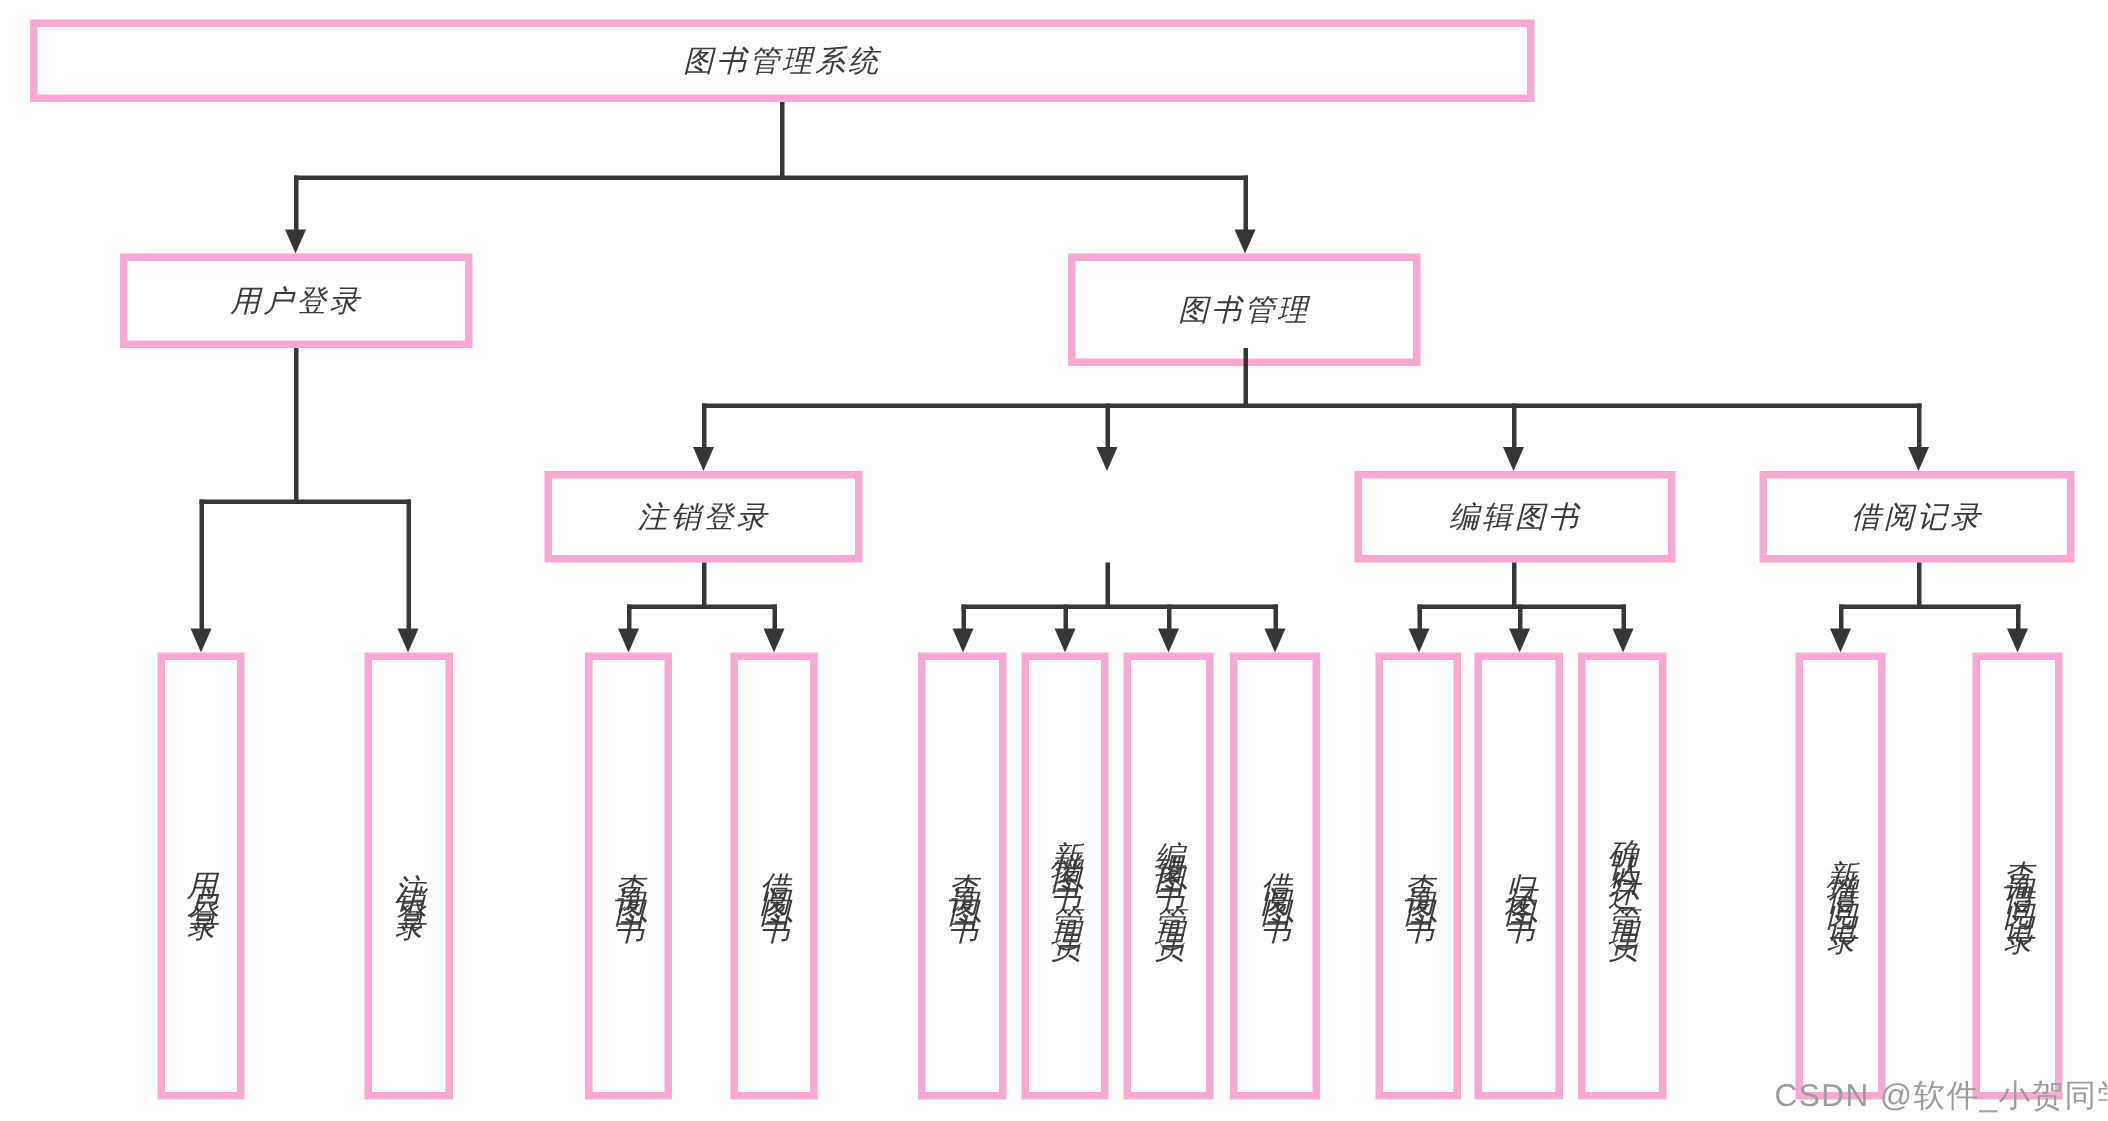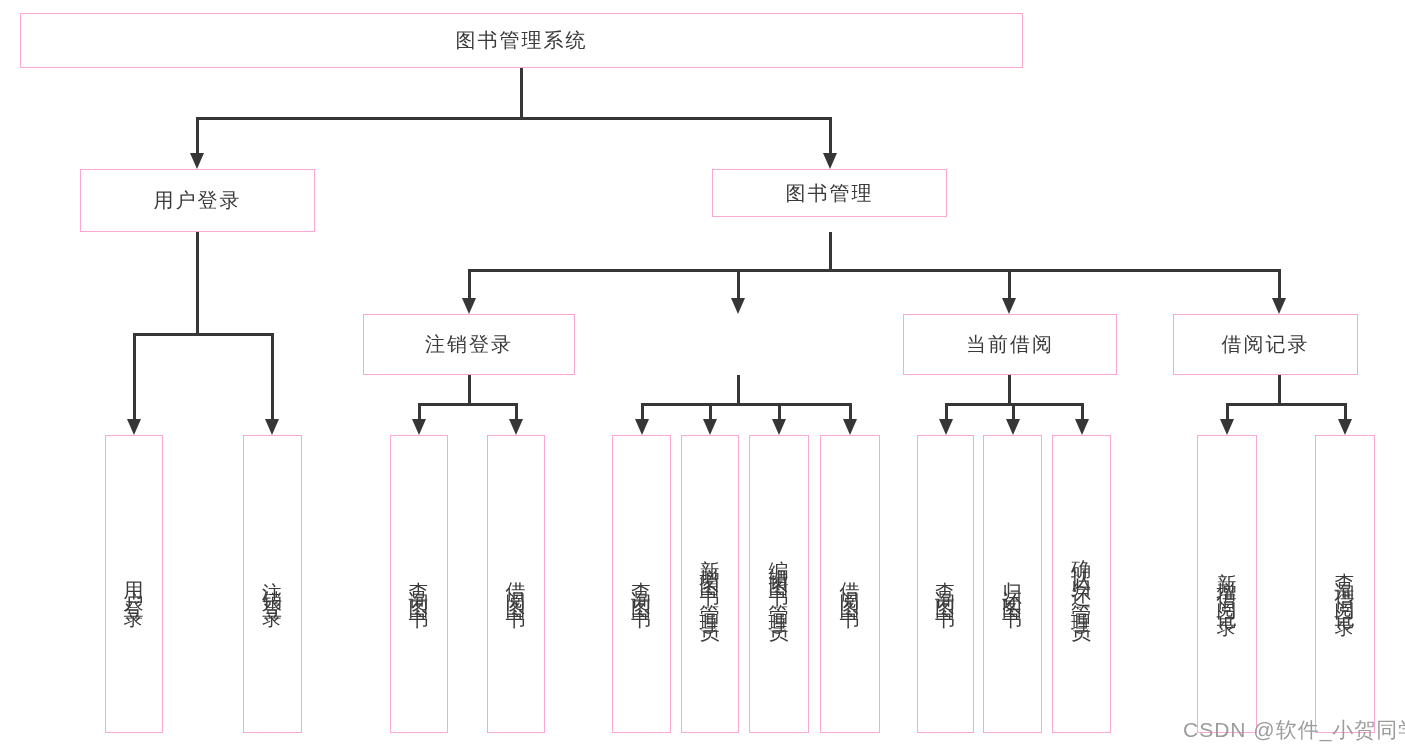--- a/index.html
+++ b/index.html
@@ -1,22 +1,22 @@
 <!DOCTYPE html>
 <html><head>
 <meta charset="utf-8">
 <style>
   html,body{margin:0;padding:0;background:#ffffff;}
   .canvas{
     position:relative;width:1405px;height:747px;background:#ffffff;overflow:hidden;
     font-family:"Liberation Sans","DejaVu Sans",sans-serif;color:#3a3a3a;
   }
   .node{
-    position:absolute;box-sizing:border-box;border:1px solid #f9a8d4;background:#ffffff;
-    display:flex;align-items:center;justify-content:center;
+    position:absolute;box-sizing:border-box;border:5px solid #f9a8d4;background:#ffffff;
+    display:flex;align-items:center;justify-content:center;font-style:italic;
   }
   .node .hlabel{font-size:20px;letter-spacing:2px;white-space:nowrap;}
   .node .vlabel{
     writing-mode:vertical-rl;text-orientation:mixed;
     font-size:20px;letter-spacing:9px;line-height:1;white-space:nowrap;
   }
   .vline,.hline{position:absolute;background:#363636;}
   .vline{width:3px;}
   .hline{height:3px;}
   .arrow{
@@ -43,21 +43,21 @@
     <div class="hline" style="left:196px;top:117px;width:636px;"></div>
     <div class="vline" style="left:196px;top:117px;height:38px;"></div>
     <div class="arrow" style="left:190px;top:153px;"></div>
     <div class="vline" style="left:829px;top:117px;height:38px;"></div>
     <div class="arrow" style="left:823px;top:153px;"></div>
   </div>
 
   <div class="node" style="left:80px;top:169px;width:235px;height:63px;">
     <span class="hlabel">用户登录</span>
   </div>
-  <div class="node" style="left:712px;top:169px;width:235px;height:48px;">
+  <div class="node" style="left:712px;top:169px;width:235px;height:75px;">
     <span class="hlabel">图书管理</span>
   </div>
 
   <div>
     <div class="vline" style="left:196px;top:232px;height:104px;"></div>
     <div class="hline" style="left:133px;top:333px;width:141px;"></div>
     <div class="vline" style="left:133px;top:333px;height:88px;"></div>
     <div class="arrow" style="left:127px;top:419px;"></div>
     <div class="vline" style="left:271px;top:333px;height:88px;"></div>
     <div class="arrow" style="left:265px;top:419px;"></div>
@@ -73,23 +73,23 @@
     <div class="vline" style="left:1008px;top:269px;height:31px;"></div>
     <div class="arrow" style="left:1002px;top:298px;"></div>
     <div class="vline" style="left:1278px;top:269px;height:31px;"></div>
     <div class="arrow" style="left:1272px;top:298px;"></div>
   </div>
 
   <div class="node" style="left:363px;top:314px;width:212px;height:61px;">
     <span class="hlabel">注销登录</span>
   </div>
   <div class="node" style="left:903px;top:314px;width:214px;height:61px;">
-    <span class="hlabel">当前借阅</span>
+    <span class="hlabel">编辑图书</span>
   </div>
-  <div class="node" style="left:1173px;top:314px;width:185px;height:61px;">
+  <div class="node" style="left:1173px;top:314px;width:210px;height:61px;">
     <span class="hlabel">借阅记录</span>
   </div>
 
   <div>
     <div class="vline" style="left:468px;top:375px;height:31px;"></div>
     <div class="hline" style="left:418px;top:403px;width:100px;"></div>
     <div class="vline" style="left:418px;top:403px;height:18px;"></div>
     <div class="arrow" style="left:412px;top:419px;"></div>
     <div class="vline" style="left:515px;top:403px;height:18px;"></div>
     <div class="arrow" style="left:509px;top:419px;"></div>

